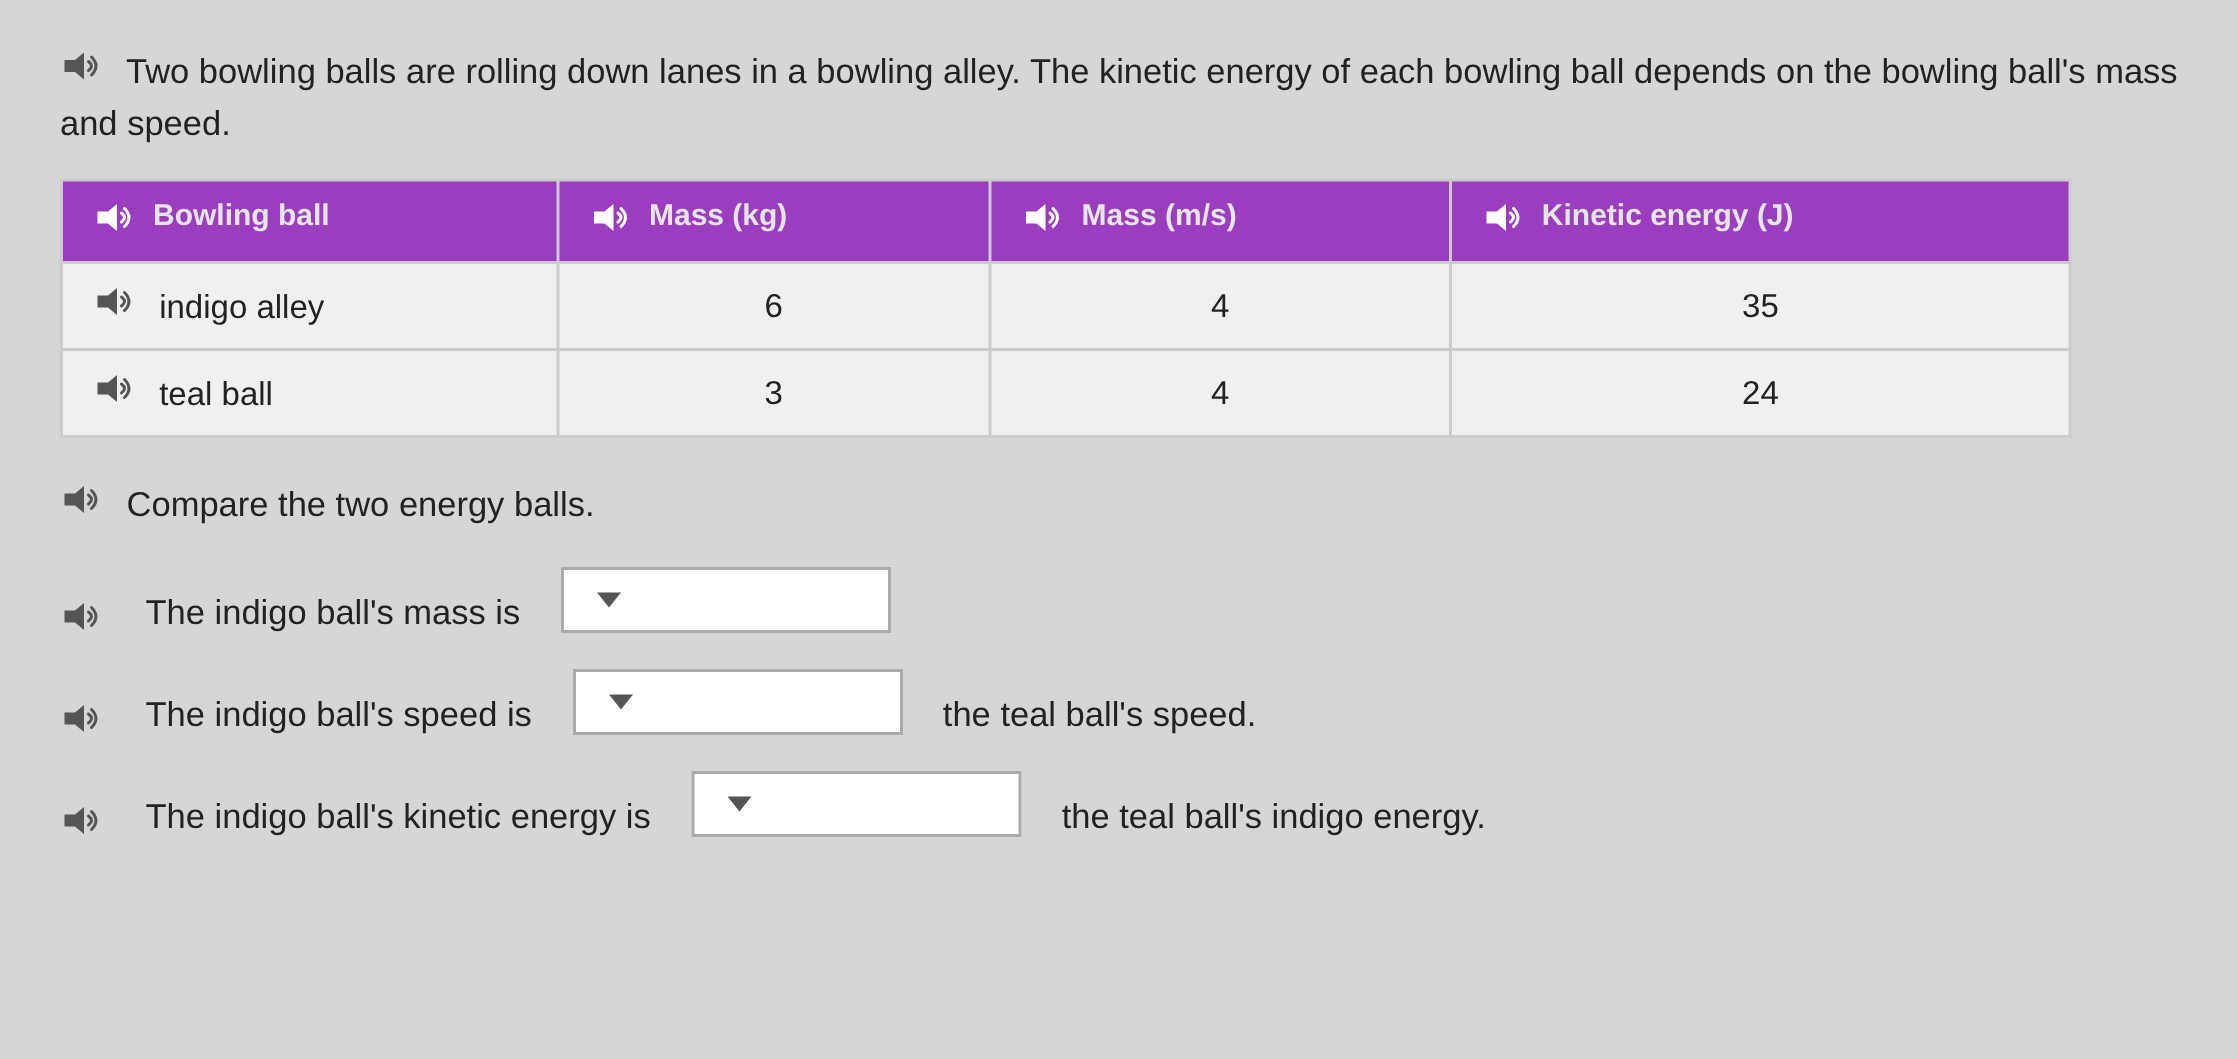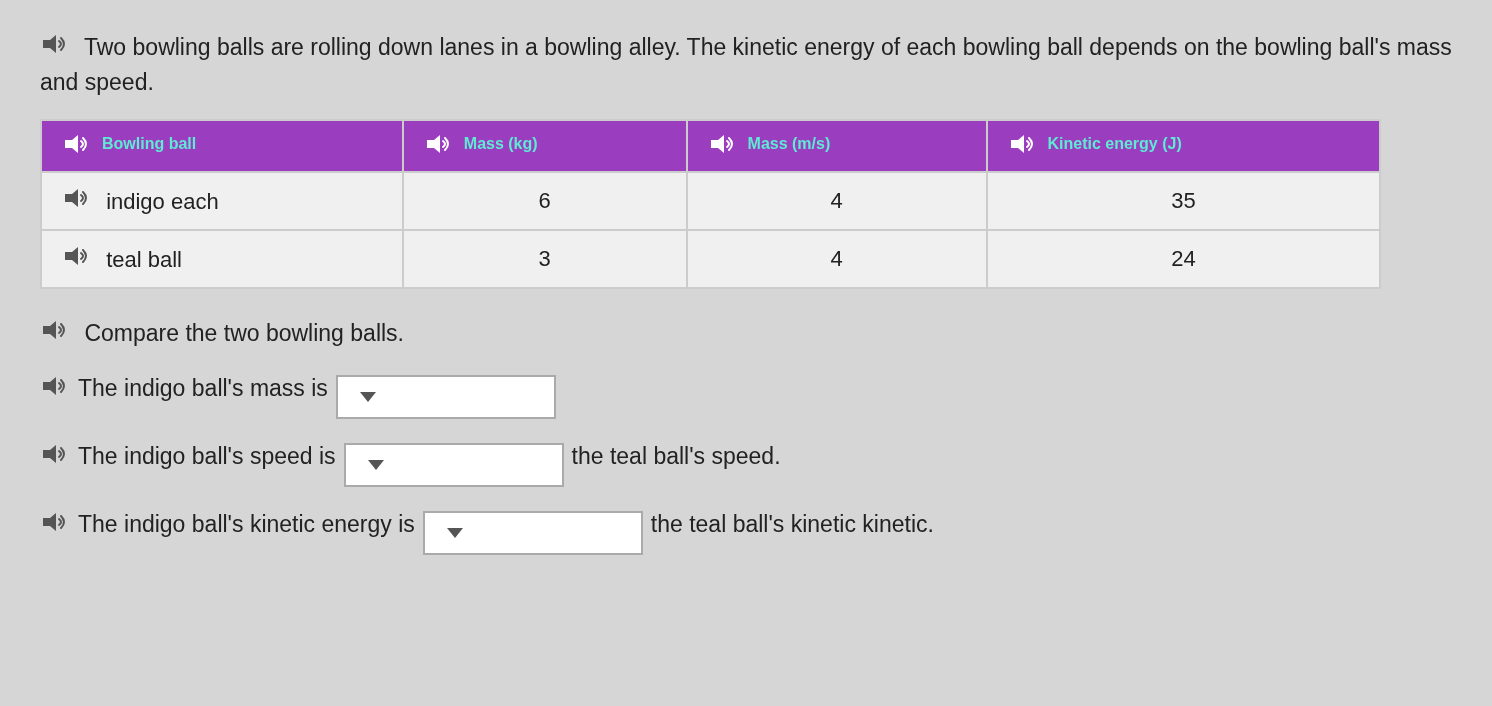--- a/index.html
+++ b/index.html
@@ -29,23 +29,23 @@
 
     
     .data-table {
       border-collapse: collapse;
       width: 95%;
       margin-bottom: 30px;
     }
 
     .data-table th {
       background-color: #9b3dbf;
-      color: #5eead4;
+      color: #e5e5e5;
       padding: 12px 20px;
-      font-size: 16px;
+      font-size: 20px;
       font-weight: bold;
       border: 2px solid #ccc;
       text-align: left;
     }
 
     .data-table td {
       background-color: #f0f0f0;
       padding: 14px 20px;
       border: 2px solid #ccc;
       font-size: 22px;
@@ -53,23 +53,24 @@
     }
 
     .data-table td:first-child {
       text-align: left;
     }
 
     
     .question-block {
       margin-bottom: 24px;
       display: flex;
-      align-items: flex-start;
+      align-items: flex-end;
       font-size: 23px;
       flex-wrap: wrap;
+      gap: 19px;
     }
 
     .compare-label {
       margin-bottom: 28px;
       font-size: 23px;
     }
 
     .dropdown-select {
       display: inline-flex;
       align-items: center;
@@ -171,21 +172,21 @@
   <tbody>
     <tr>
       <td>
         <span class="speaker-icon">
           <svg class="spk" viewBox="0 0 28 22" fill="none">
             <polygon points="3,7 10,7 16,2 16,20 10,15 3,15" fill="#555"></polygon>
             <path d="M19 8 Q23 11 19 14" stroke="#555" stroke-width="2" fill="none" stroke-linecap="round"></path>
             <path d="M21 5 Q27 11 21 17" stroke="#555" stroke-width="2" fill="none" stroke-linecap="round"></path>
           </svg>
         </span>
-        <span>indigo each</span>
+        <span>indigo alley</span>
       </td>
       <td>6</td>
       <td>4</td>
       <td>35</td>
     </tr>
     <tr>
       <td>
         <span class="speaker-icon">
           <svg class="spk" viewBox="0 0 28 22" fill="none">
             <polygon points="3,7 10,7 16,2 16,20 10,15 3,15" fill="#555"></polygon>
@@ -203,21 +204,21 @@
 </table>
 
 <p class="compare-label">
   <span class="speaker-icon">
     <svg class="spk" viewBox="0 0 28 22" fill="none">
       <polygon points="3,7 10,7 16,2 16,20 10,15 3,15" fill="#555"></polygon>
       <path d="M19 8 Q23 11 19 14" stroke="#555" stroke-width="2" fill="none" stroke-linecap="round"></path>
       <path d="M21 5 Q27 11 21 17" stroke="#555" stroke-width="2" fill="none" stroke-linecap="round"></path>
     </svg>
   </span>
-  <span>Compare the two bowling balls.</span>
+  <span>Compare the two energy balls.</span>
 </p>
 
 <div class="question-block">
   <span class="speaker-icon">
     <svg class="spk" viewBox="0 0 28 22" fill="none">
       <polygon points="3,7 10,7 16,2 16,20 10,15 3,15" fill="#555"></polygon>
       <path d="M19 8 Q23 11 19 14" stroke="#555" stroke-width="2" fill="none" stroke-linecap="round"></path>
       <path d="M21 5 Q27 11 21 17" stroke="#555" stroke-width="2" fill="none" stroke-linecap="round"></path>
     </svg>
   </span>
@@ -250,14 +251,14 @@
       <polygon points="3,7 10,7 16,2 16,20 10,15 3,15" fill="#555"></polygon>
       <path d="M19 8 Q23 11 19 14" stroke="#555" stroke-width="2" fill="none" stroke-linecap="round"></path>
       <path d="M21 5 Q27 11 21 17" stroke="#555" stroke-width="2" fill="none" stroke-linecap="round"></path>
     </svg>
   </span>
   <span>The indigo ball's kinetic energy is</span>
   <div class="dropdown-select">
     <span></span>
     <span class="dropdown-arrow"></span>
   </div>
-  <span>the teal ball's kinetic kinetic.</span>
+  <span>the teal ball's indigo energy.</span>
 </div>
 
 </body></html>

